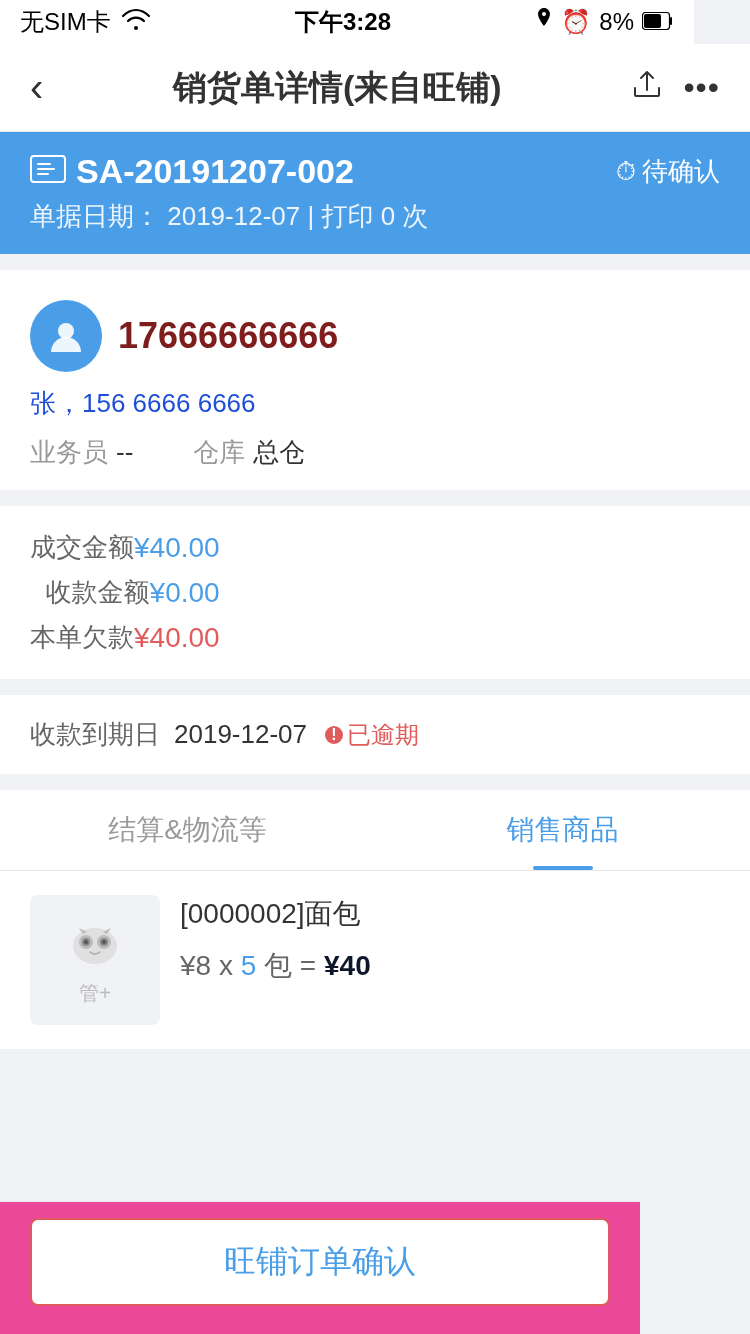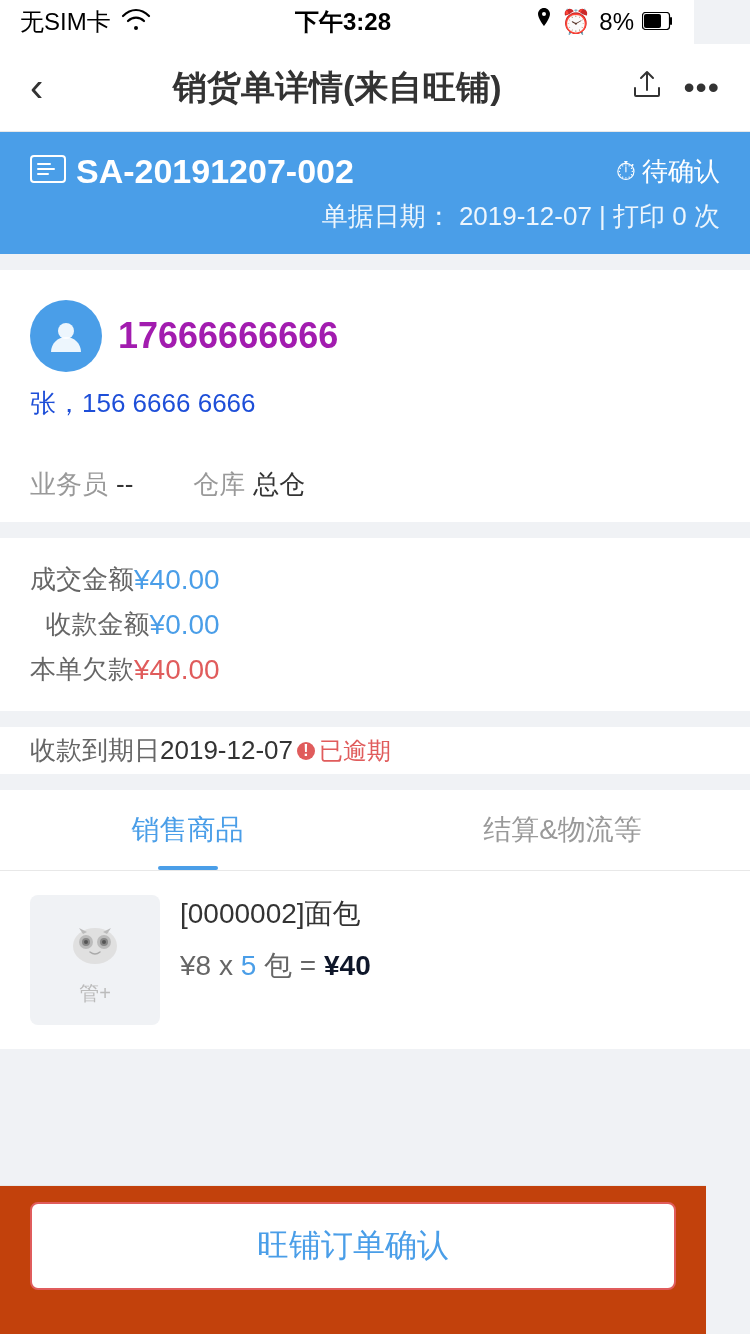--- a/index.html
+++ b/index.html
@@ -51,21 +51,20 @@
     .nav-back { font-size: 40px; color: #333; cursor: pointer; }
     .nav-actions { display: flex; align-items: center; gap: 20px; }
 
     
     .order-header {
       background: #4A9EE8;
       padding: 20px 30px;
       display: flex;
       flex-direction: column;
       gap: 8px;
-      text-align: right;
     }
     .order-header-row1 {
       display: flex;
       align-items: center;
       justify-content: space-between;
     }
     .order-id {
       font-size: 34px;
       font-weight: 700;
       color: #fff;
@@ -106,35 +105,35 @@
       background: #4A9EE8;
       display: flex;
       align-items: center;
       justify-content: center;
       color: #fff;
       font-size: 36px;
     }
     .customer-name {
       font-size: 36px;
       font-weight: 600;
-      color: #a21caf;
+      color: #7f1d1d;
     }
     .customer-details {
       font-size: 26px;
       color: #1d4ed8;
       padding-left: 0;
     }
     .customer-meta {
       display: flex;
       align-items: center;
       gap: 60px;
       font-size: 26px;
       color: #666;
     }
-    .customer-meta-item { display: flex; align-items: center; gap: 8px; margin-top: 32px; }
+    .customer-meta-item { display: flex; align-items: center; gap: 8px; }
     .meta-label { color: #999; }
     .meta-value { color: #333; }
 
     
     .amounts-card {
       background: #fff;
       padding: 24px 30px;
       margin-top: 16px;
       display: flex;
       align-items: flex-start;
@@ -158,24 +157,25 @@
       align-items: center;
       font-size: 26px;
     }
     .amount-label { color: #666; }
     .amount-value-blue { color: #4A9EE8; font-size: 28px; }
     .amount-value-red { color: #E05C5C; font-size: 28px; }
 
     
     .due-date-card {
       background: #fff;
-      padding: 6px 30px;
+      padding: 22px 30px;
       margin-top: 16px;
       display: flex;
       align-items: center;
+      gap: 14px;
       font-size: 26px;
       color: #666;
     }
     .due-date-label { color: #666; }
     .due-date-value { color: #333; }
     .overdue-badge {
       background: transparent;
       color: #E05C5C;
       font-size: 24px;
       display: flex;
@@ -272,23 +272,23 @@
       background: #f0f2f5;
       min-height: 260px;
       padding-bottom: 30px;
     }
 
     
     .bottom-button-container {
       position: fixed;
       bottom: 0;
       left: 0;
-      width: 706px;
-      background: #c2410c;
-      padding: 16px 30px 44px;
+      width: 640px;
+      background: #ec4899;
+      padding: 16px 30px 28px;
       border-top: 1px solid #e8e8e8;
     }
     .confirm-button {
       width: 100%;
       height: 88px;
       border: 2px solid #E05C5C;
       background: #fff;
       border-radius: 8px;
       display: flex;
       align-items: center;
@@ -411,26 +411,26 @@
 <div class="due-date-card">
   <span class="due-date-label">收款到期日</span>
   <span class="due-date-value">2019-12-07</span>
   <div class="overdue-badge">
     <span class="overdue-dot">!</span>
     <span>已逾期</span>
   </div>
 </div>
 
 <div class="tab-bar">
+  <div class="tab-item inactive">
+    <span>结算&amp;物流等</span>
+  </div>
   <div class="tab-item active">
     <span>销售商品</span>
     <div class="tab-underline"></div>
-  </div>
-  <div class="tab-item inactive">
-    <span>结算&amp;物流等</span>
   </div>
 </div>
 
 <div class="product-list">
   <div class="product-image">
     <div class="product-image-inner">
 
       <svg width="80" height="60" viewBox="0 0 80 60" fill="none">
         <ellipse cx="40" cy="32" rx="22" ry="18" fill="#e0e0e0"></ellipse>
         <circle cx="31" cy="28" r="7" fill="#bbb"></circle>

